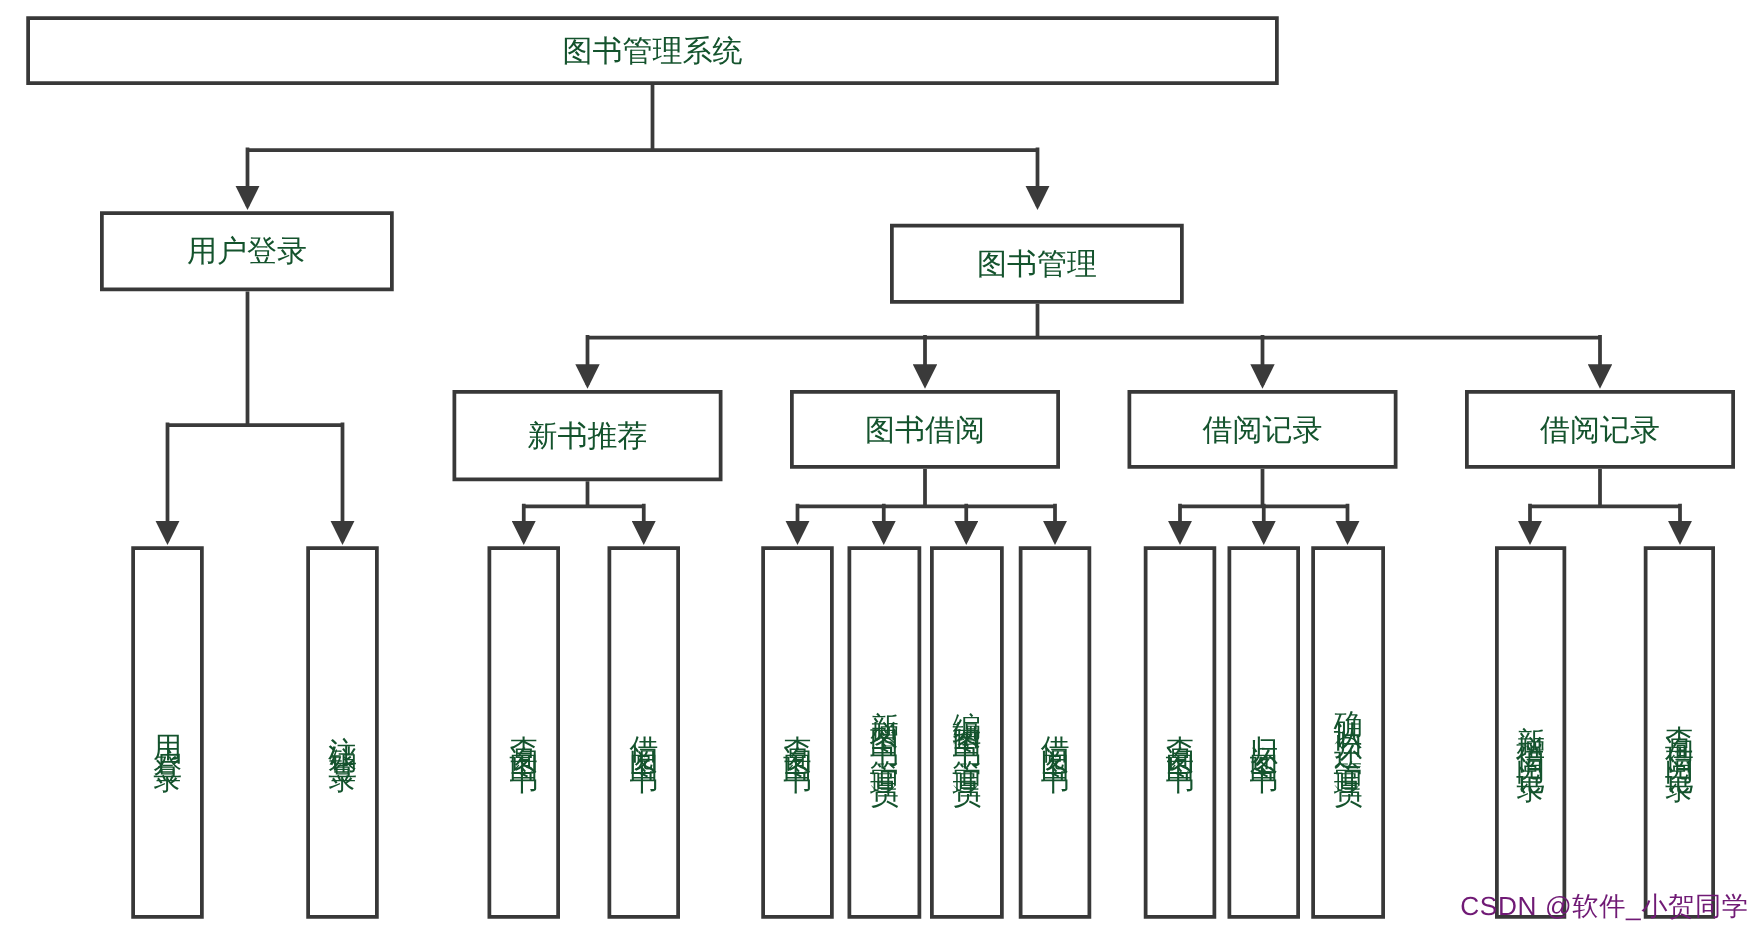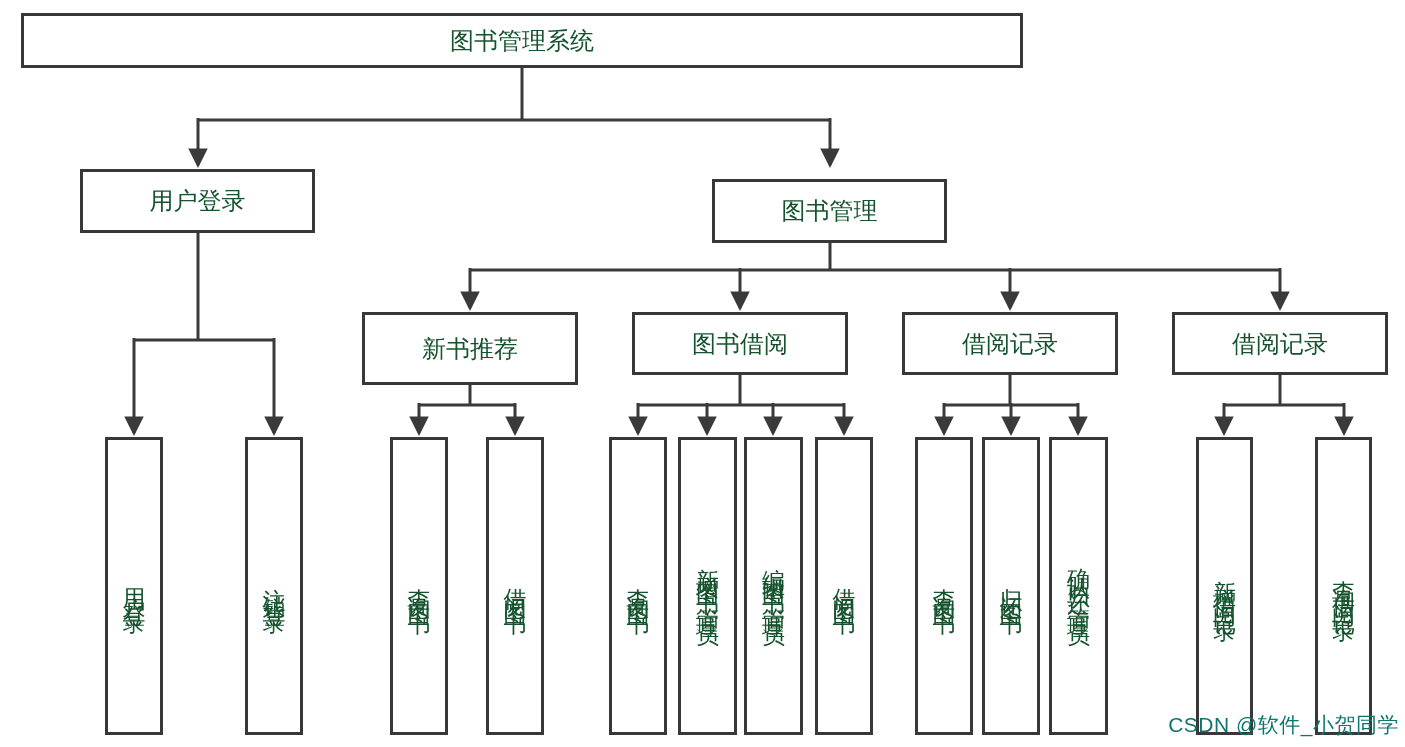--- a/index.html
+++ b/index.html
@@ -42,21 +42,21 @@
     text-orientation: upright;
     letter-spacing: 8px;
     font-size: 23px;
     line-height: 1;
   }
   .watermark {
     position: absolute;
     right: 6px;
     bottom: 8px;
     font-size: 21px;
-    color: #0f766e;
+    color: #701a75;
     z-index: 3;
     white-space: nowrap;
     letter-spacing: 0.5px;
   }
 </style>
 </head>
 <body>
 
 <div class="canvas">
 

